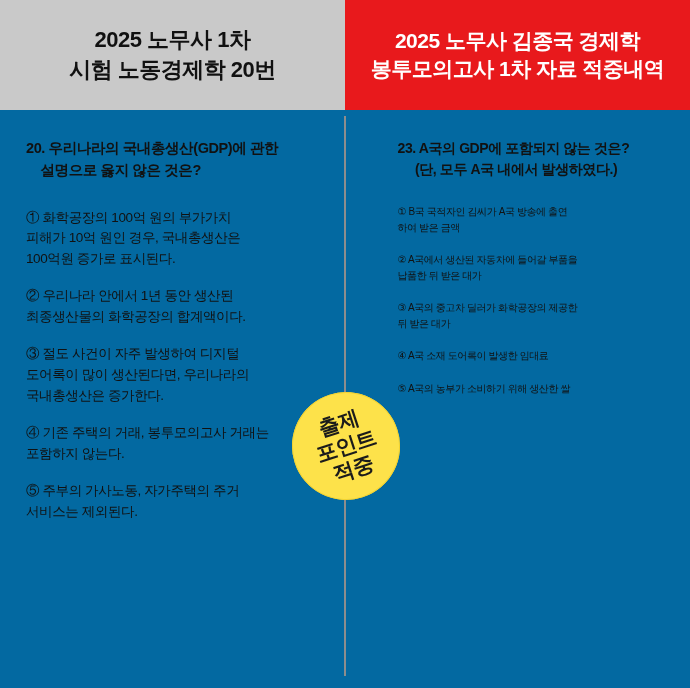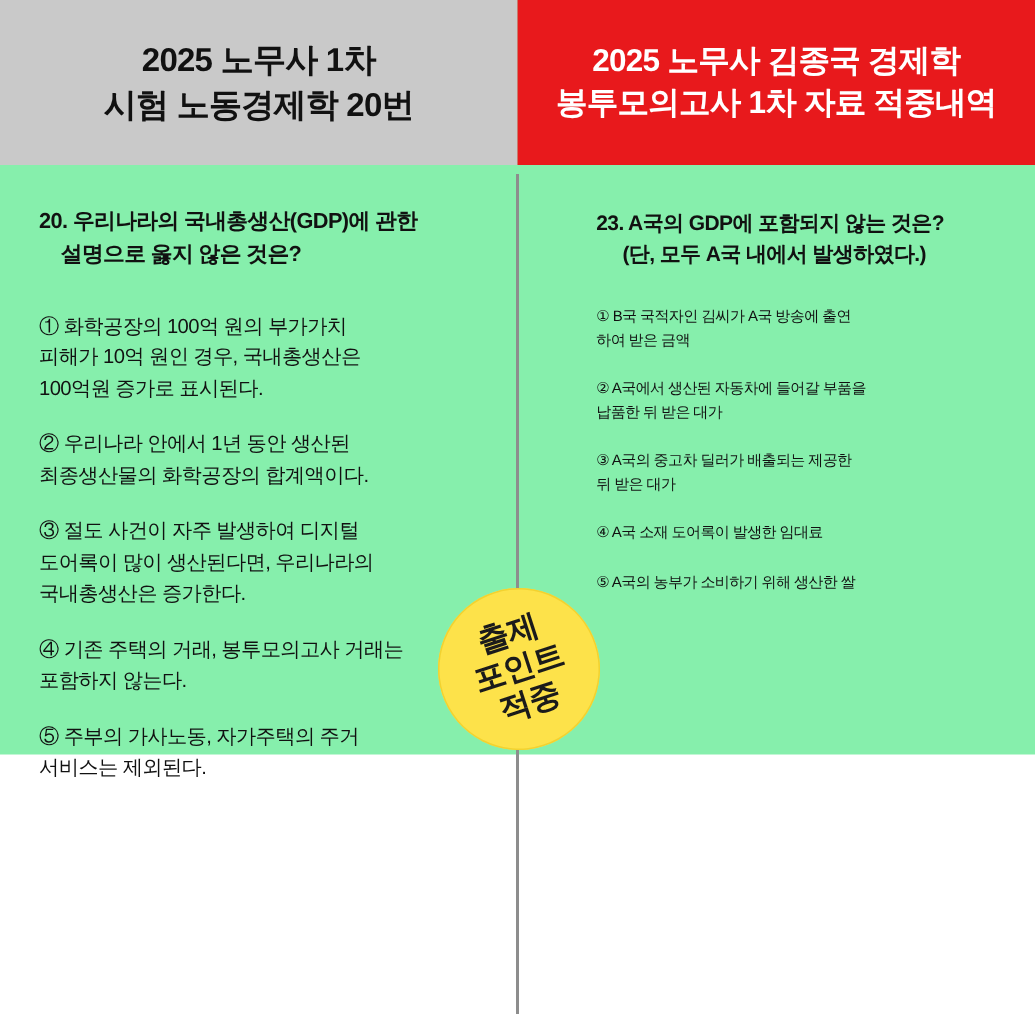--- a/index.html
+++ b/index.html
@@ -6,22 +6,22 @@
   html, body {
     width: 690px;
     height: 688px;
     background: #ffffff;
     font-family: "Liberation Sans", sans-serif;
     overflow: hidden;
   }
   #page {
     position: relative;
     width: 690px;
-    height: 503px;
-    background: #86efac;
+    height: 688px;
+    background: #0369a1;
   }
 
   
   .header-row {
     display: flex;
     width: 690px;
     height: 110px;
   }
   .header-left {
     width: 345px;
@@ -198,21 +198,21 @@
         <span class="line">① B국 국적자인 김씨가 A국 방송에 출연</span>
         <span class="line">하여 받은 금액</span>
       </div>
 
       <div class="choice">
         <span class="line">② A국에서 생산된 자동차에 들어갈 부품을</span>
         <span class="line">납품한 뒤 받은 대가</span>
       </div>
 
       <div class="choice">
-        <span class="line">③ A국의 중고차 딜러가 배출되는 제공한</span>
+        <span class="line">③ A국의 중고차 딜러가 화학공장의 제공한</span>
         <span class="line">뒤 받은 대가</span>
       </div>
 
       <div class="choice">
         <span class="line">④ A국 소재 도어록이 발생한 임대료</span>
       </div>
 
       <div class="choice">
         <span class="line">⑤ A국의 농부가 소비하기 위해 생산한 쌀</span>
       </div>

